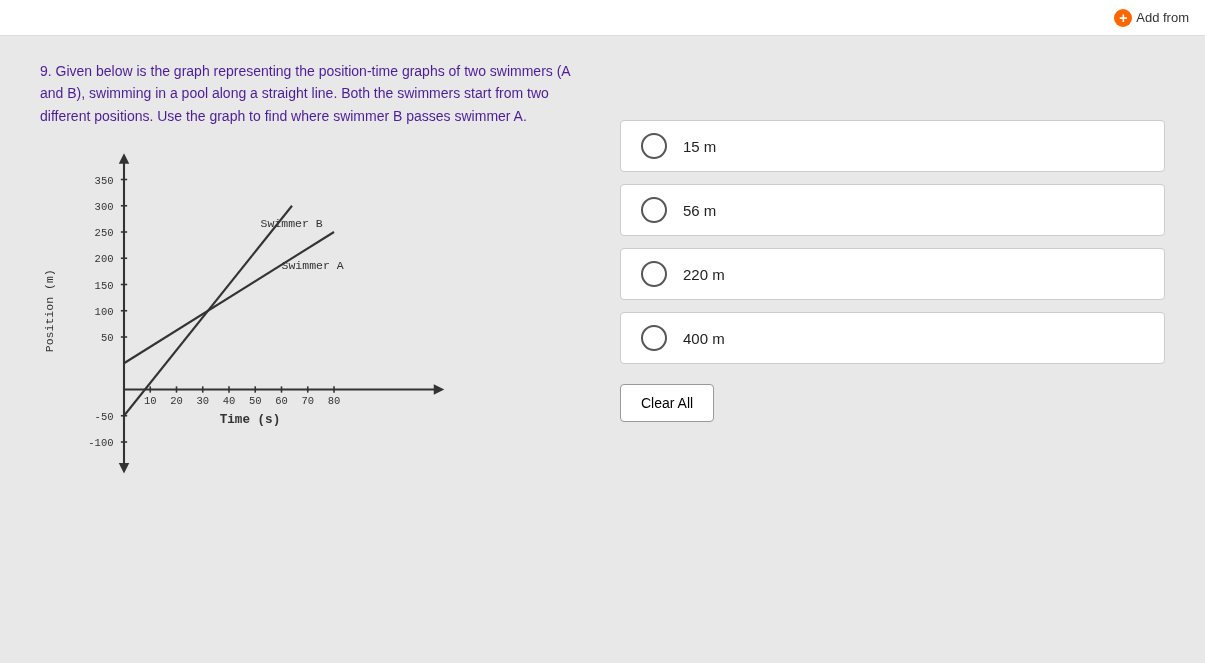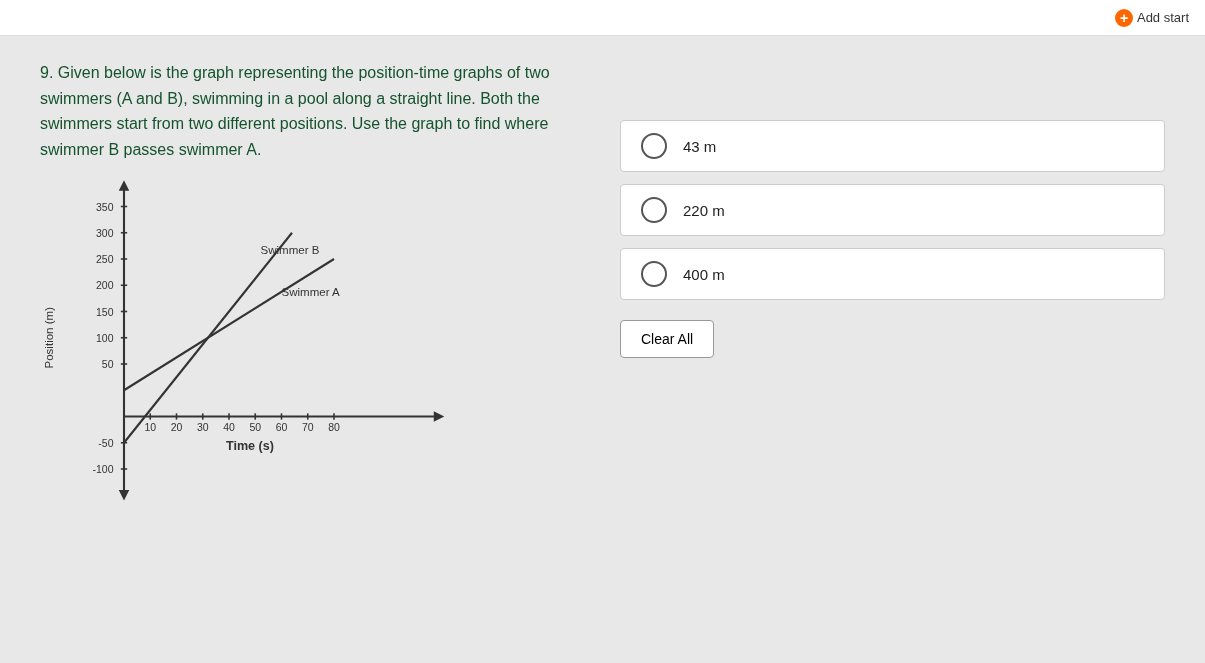--- a/index.html
+++ b/index.html
@@ -53,35 +53,36 @@
       display: flex;
       gap: 40px;
       min-height: 627px;
     }
 
     .question-section {
       flex: 0 0 540px;
     }
 
     .question-text {
-      font-size: 16px;
+      font-size: 14px;
       line-height: 1.6;
-      color: #14532d;
-      margin-bottom: 12px;
+      color: #4c1d95;
+      margin-bottom: 20px;
     }
 
     .question-number {
       font-weight: normal;
     }
 
     .graph-container {
       position: relative;
       width: 420px;
       height: 380px;
       margin-top: 10px;
+      font-family: Liberation Mono, monospace;
     }
 
     .graph-svg {
       width: 100%;
       height: 100%;
     }
 
     .answers-section {
       flex: 1;
       display: flex;
@@ -126,21 +127,21 @@
       width: fit-content;
       margin-top: 8px;
     }
   </style>
 </head>
 <body>
 
 <div class="top-bar">
   <button class="add-note-btn">
     <span class="plus-icon">+</span>
-    <span>Add start</span>
+    <span>Add from</span>
   </button>
 </div>
 
 <div class="main-content">
 
   <div class="question-section">
     <div class="question-text">
       <span class="question-number">9.</span>
       <span>Given below is the graph representing the position-time graphs of two swimmers (A and B), swimming in a pool along a straight line. Both the swimmers start from two different positions. Use the graph to find where swimmer B passes swimmer A.</span>
     </div>
@@ -218,24 +219,28 @@
         <line x1="80" y1="205" x2="280" y2="80" stroke="#333" stroke-width="2"></line>
 
         <text x="210" y="75" font-size="11" fill="#333">Swimmer B</text>
         <text x="230" y="115" font-size="11" fill="#333">Swimmer A</text>
 
       </svg>
     </div>
   </div>
 
   <div class="answers-section">
-
-    <div class="answer-option">
-      <div class="radio-circle"></div>
-      <span class="answer-label">43 m</span>
+    <div class="answer-option">
+      <div class="radio-circle"></div>
+      <span class="answer-label">15 m</span>
+    </div>
+
+    <div class="answer-option">
+      <div class="radio-circle"></div>
+      <span class="answer-label">56 m</span>
     </div>
 
     <div class="answer-option">
       <div class="radio-circle"></div>
       <span class="answer-label">220 m</span>
     </div>
 
     <div class="answer-option">
       <div class="radio-circle"></div>
       <span class="answer-label">400 m</span>

